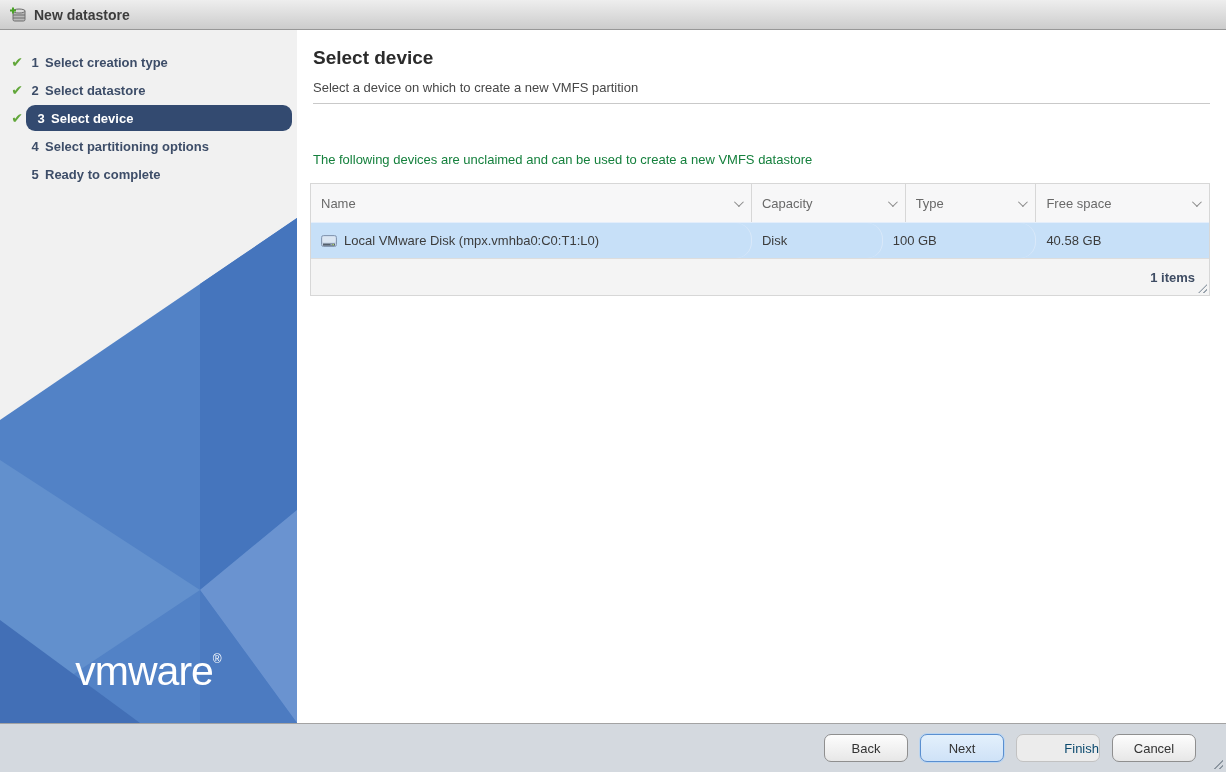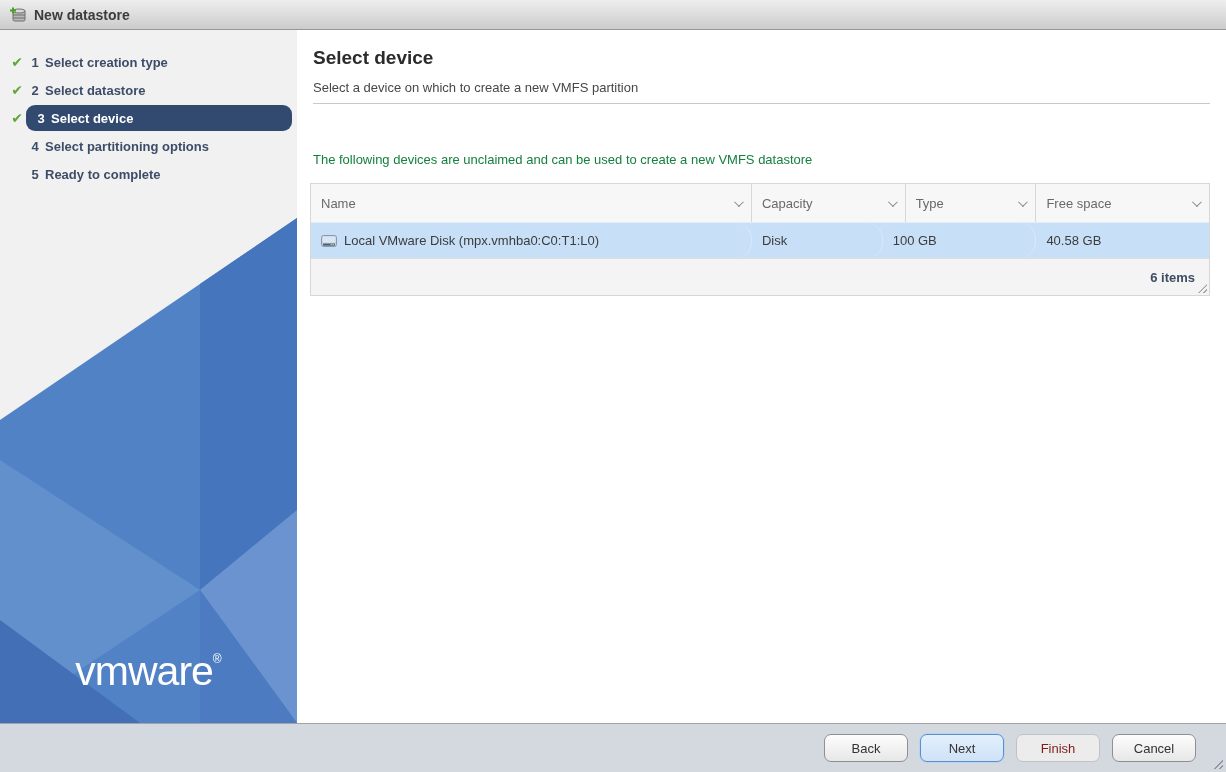--- a/index.html
+++ b/index.html
@@ -69,21 +69,21 @@
 
   
   .footbar { position:absolute; left:0; top:723px; width:1226px; height:49px;
     background:#d4d9df; border-top:1px solid #a3a3a3; display:flex;
     align-items:center; justify-content:flex-end; padding-right:30px; gap:12px; }
   .btn { min-width:84px; height:28px; font-size:13px; color:#333;
     background:linear-gradient(#fdfdfd,#e7e7e7); border:1px solid #8f8f8f;
     border-radius:7px; font-family:inherit; cursor:pointer; }
   .btn.primary { background:linear-gradient(#e3f0fc,#cfe2f7); border:1px solid #5a8fd0;
     box-shadow:0 0 0 1px #b9d4f0; }
-  .btn:disabled { background:#ececec; border-color:#c2c2c2; color:#7f1d1d; cursor:default; }
+  .btn:disabled { background:#ececec; border-color:#c2c2c2; color:#0c4a6e; cursor:default;text-align:right; }
   .win-grip { position:absolute; right:3px; bottom:3px; width:10px; height:10px;
     background:repeating-linear-gradient(-45deg,transparent 0 2px,#8d97a1 2px 3.5px);
     clip-path:polygon(100% 0,100% 100%,0 100%); cursor:nwse-resize; }
 </style>
 </head>
 <body>
 
 <div class="window">
 
   <div class="titlebar">
@@ -187,21 +187,21 @@
             <rect x="9.5" y="10" width="1.4" height="1.2" fill="#9db3cc"></rect>
           </svg>
           <span>Local VMware Disk (mpx.vmhba0:C0:T1:L0)</span>
         </div>
         <div class="gr-cell c-type">Disk</div>
         <div class="gr-cell c-cap">100 GB</div>
         <div class="gr-cell c-free">40.58 GB</div>
       </div>
 
       <div class="grid-foot">
-        <span class="count">6 items</span>
+        <span class="count">1 items</span>
         <span class="grip"></span>
       </div>
     </div>
   </div>
 
   <div class="footbar">
     <button class="btn">Back</button>
     <button class="btn primary">Next</button>
     <button class="btn" disabled="">Finish</button>
     <button class="btn">Cancel</button>

